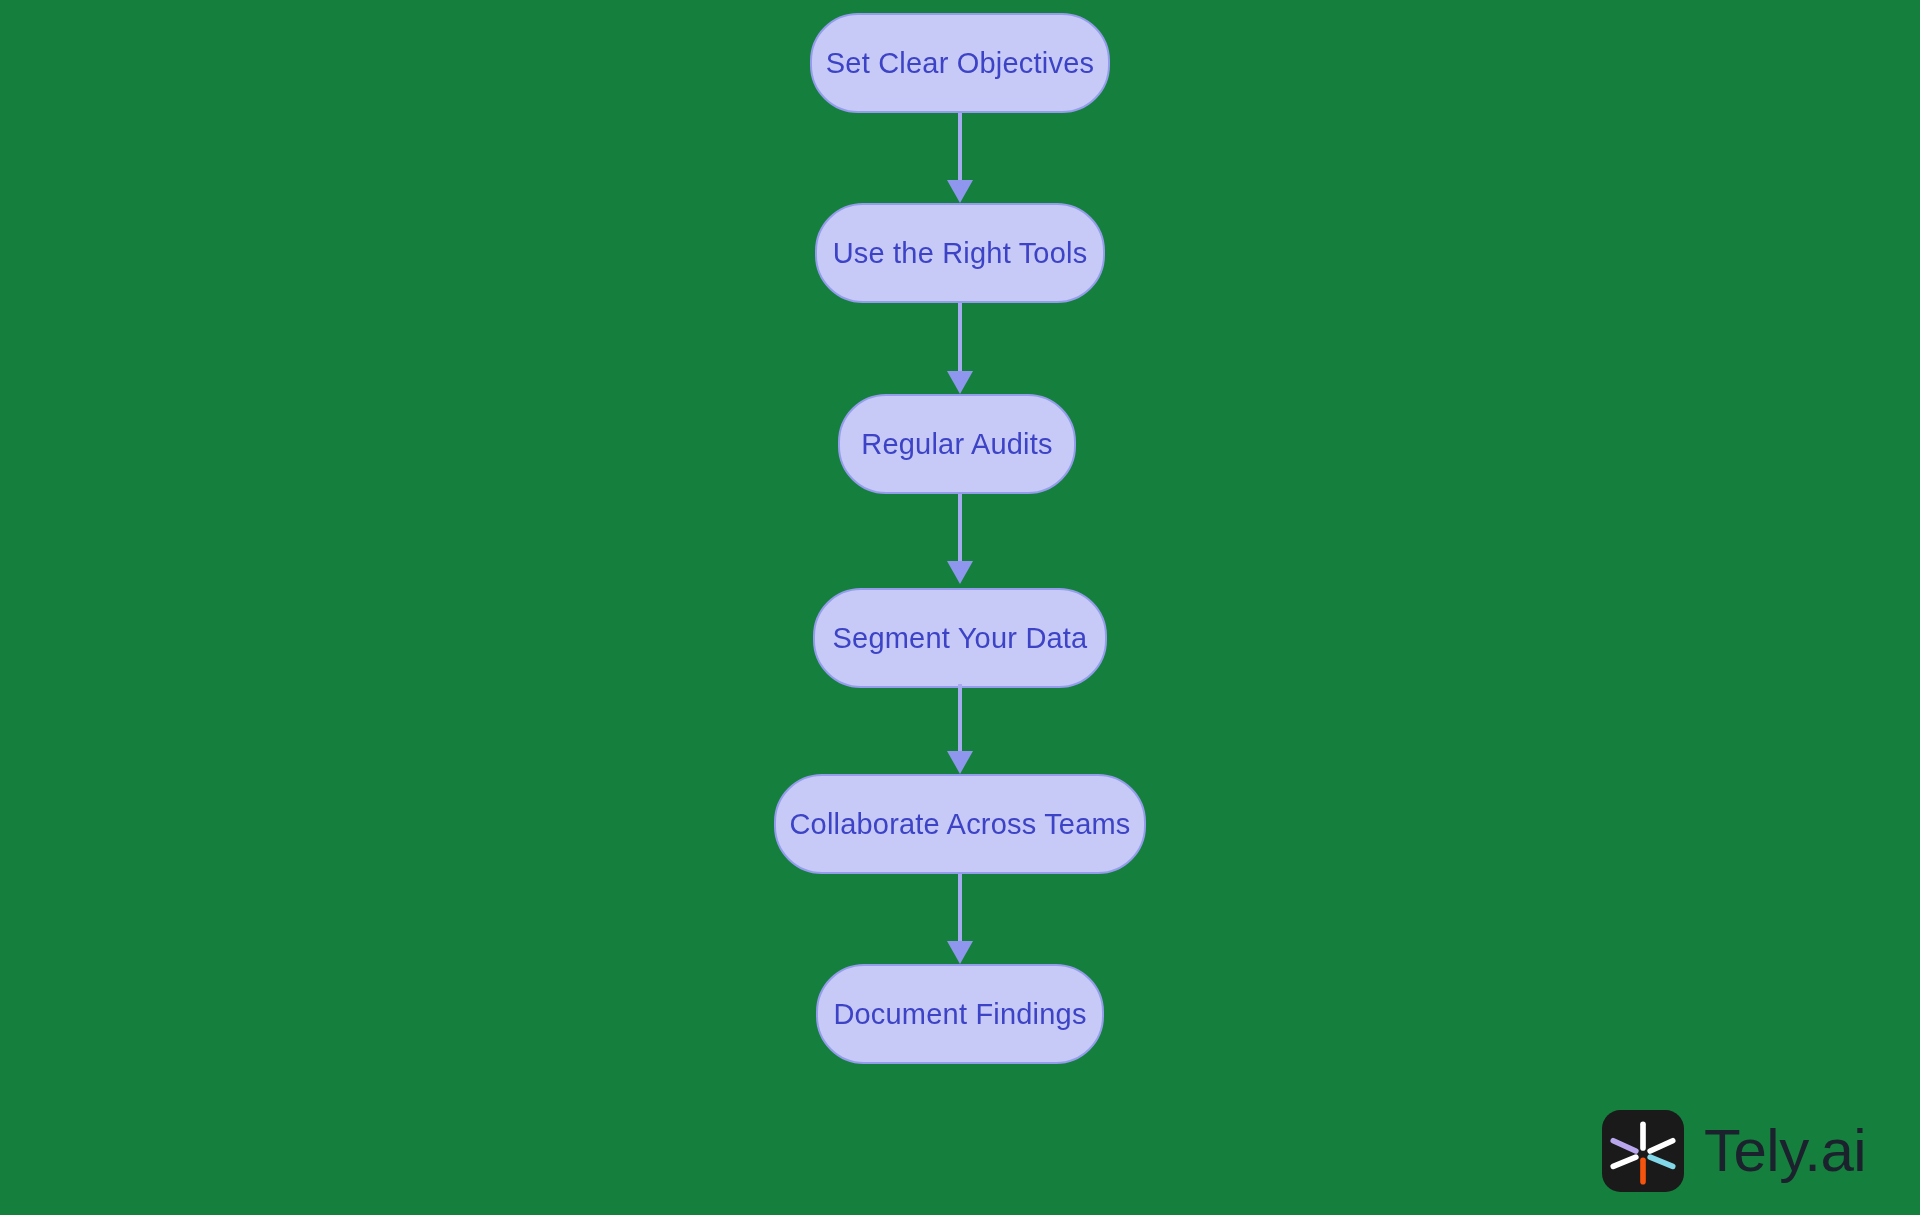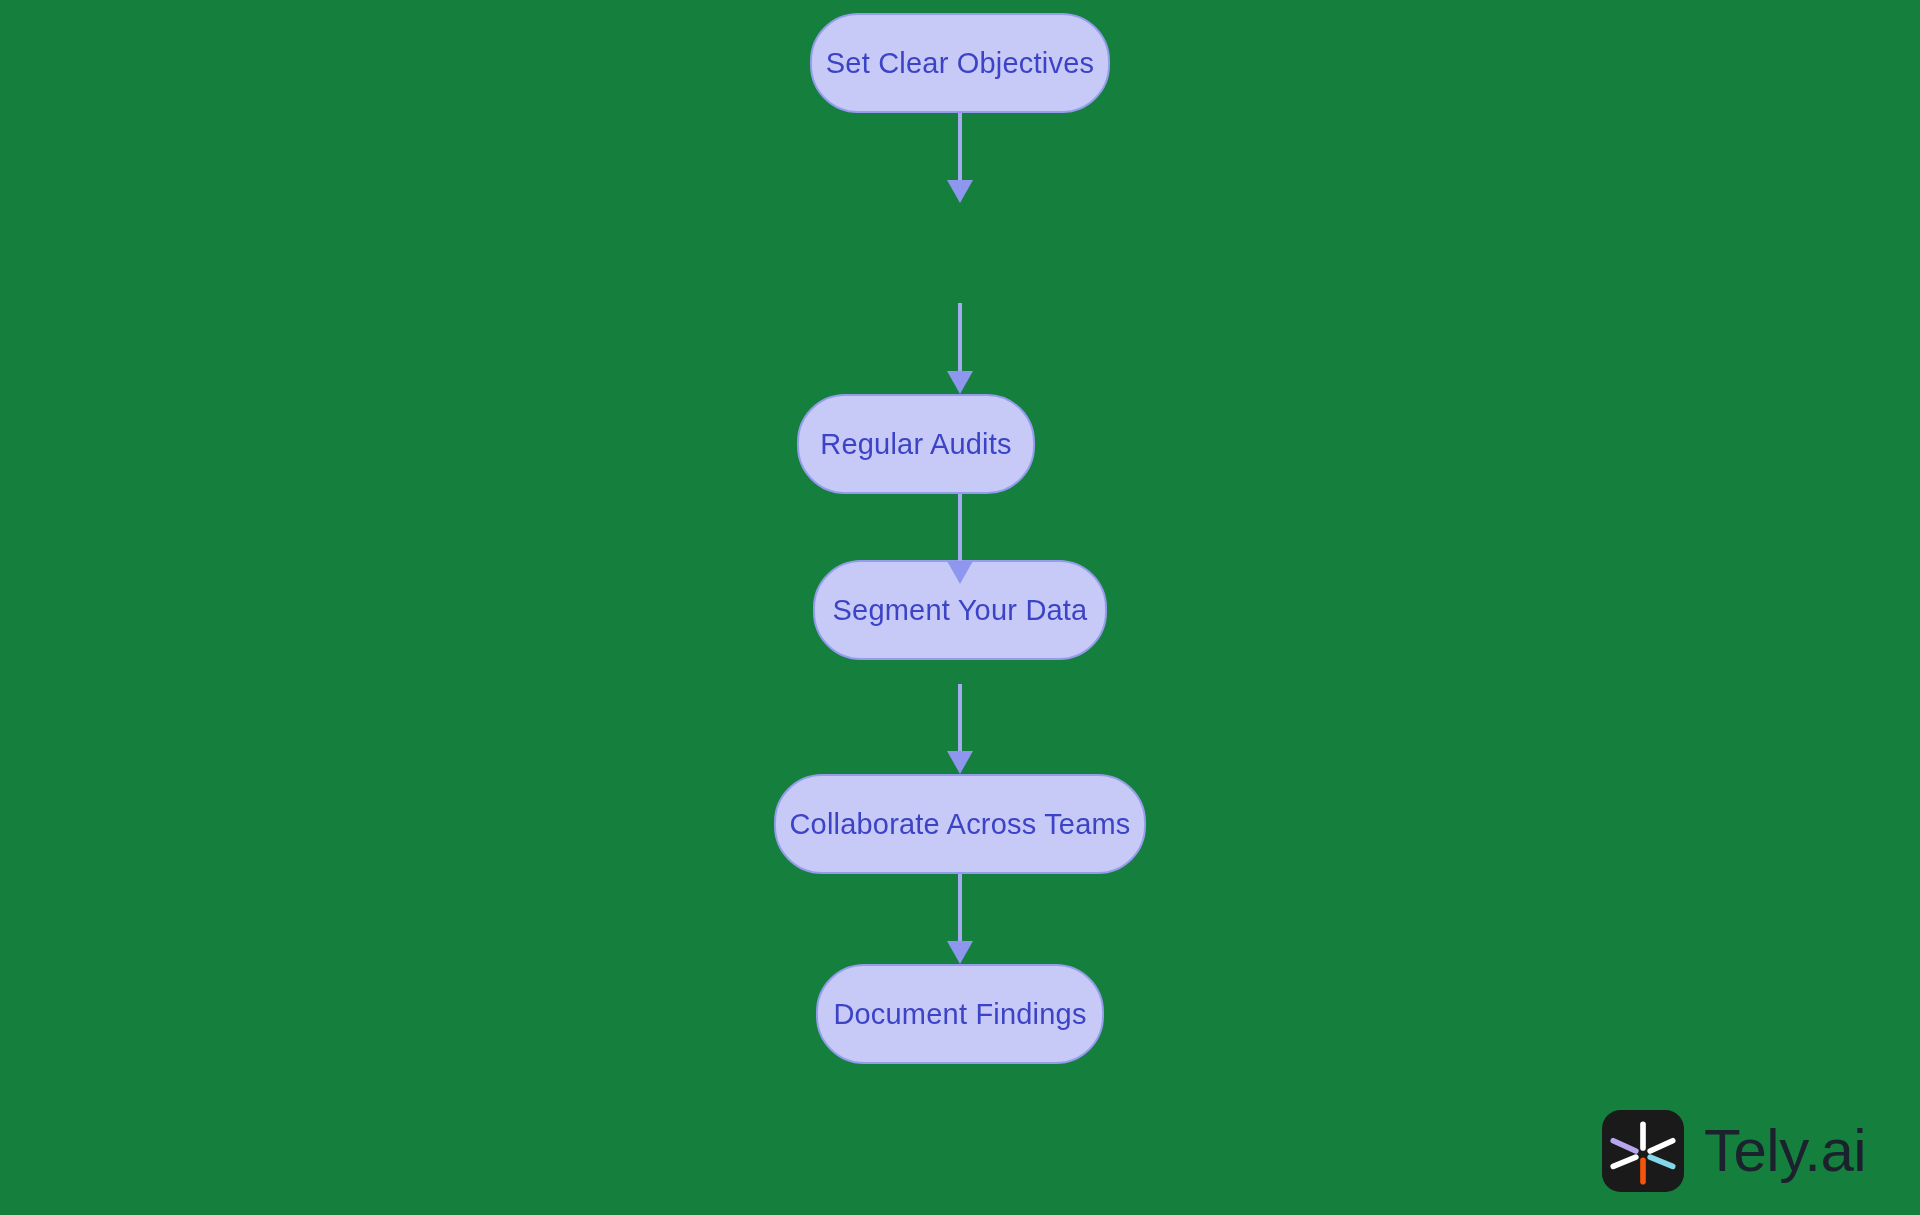--- a/index.html
+++ b/index.html
@@ -25,22 +25,22 @@
     justify-content: center;
   }
   .node span {
     color: #3d43c6;
     font-size: 29px;
     letter-spacing: 0.2px;
     white-space: nowrap;
   }
   .n1 { left: 810px; top: 13px;  width: 300px; }
   .n2 { left: 815px; top: 203px; width: 290px; }
-  .n3 { left: 797px; top: 394px; width: 238px; }
-  .n4 { left: 813px; top: 560px; width: 294px; }
+  .n3 { left: 838px; top: 394px; width: 238px; }
+  .n4 { left: 813px; top: 588px; width: 294px; }
   .n5 { left: 774px; top: 774px; width: 372px; }
   .n6 { left: 816px; top: 964px; width: 288px; }
 
   
   .arrow {
     position: absolute;
     left: 947px;           
     width: 26px;
     display: flex;
     flex-direction: column;
@@ -82,20 +82,23 @@
     line-height: 82px;
   }
 </style>
 </head>
 <body>
 
 <div class="canvas">
 
   <div class="node n1">
     <span>Set Clear Objectives</span>
+  </div>
+  <div class="node n2">
+    <span>Use the Right Tools</span>
   </div>
   <div class="node n3">
     <span>Regular Audits</span>
   </div>
   <div class="node n4">
     <span>Segment Your Data</span>
   </div>
   <div class="node n6">
     <span>Document Findings</span>
   </div>

